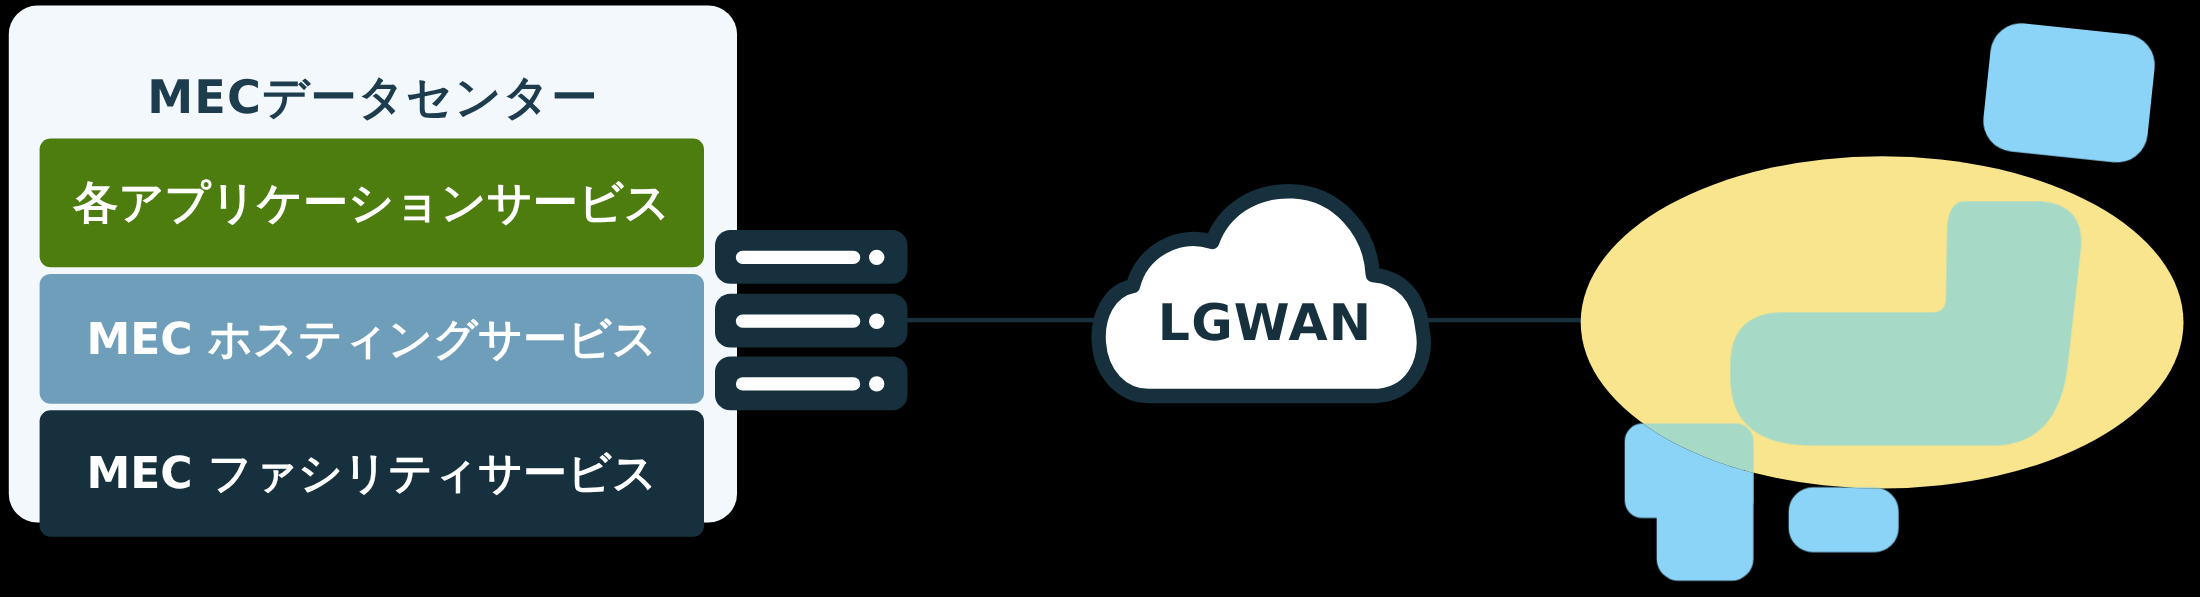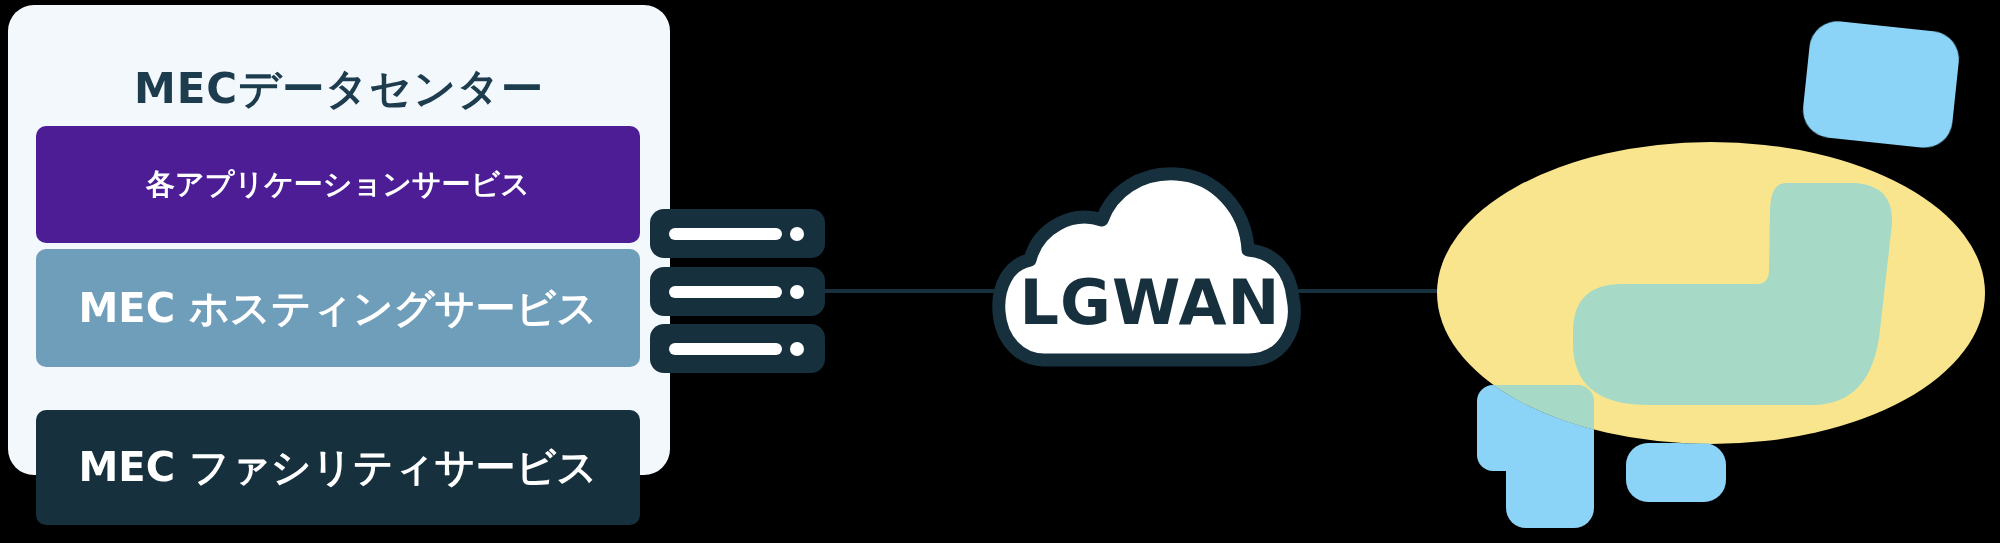--- a/index.html
+++ b/index.html
@@ -15,23 +15,23 @@
   .card-title{
     position:absolute;top:56px;left:0;width:100%;
     text-align:center;font-size:42px;font-weight:bold;color:#1d3c4e;
     letter-spacing:1px;
   }
   .svc{
     position:absolute;left:28px;width:604px;border-radius:10px;
     display:flex;align-items:center;justify-content:center;
     color:#fff;font-weight:bold;white-space:nowrap;
   }
-  .svc1{top:121px;height:117px;background:#4c1d95;font-size:29px;}
+  .svc1{top:121px;height:117px;background:#4d7c0f;font-size:41px;}
   .svc2{top:244px;height:118px;background:#6f9eba;font-size:40px;}
-  .svc3{top:368px;height:115px;background:#16303e;font-size:40px;margin-top:37px;}
+  .svc3{top:368px;height:115px;background:#16303e;font-size:40px;}
   
   .server{position:absolute;left:650px;top:209px;width:175px;height:164px;}
   .unit{
     position:absolute;left:0;width:175px;height:49px;
     background:#16303e;border-radius:14px;
   }
   .unit:nth-child(1){top:0;}
   .unit:nth-child(2){top:58px;}
   .unit:nth-child(3){top:115px;}
   .unit .slot{
@@ -43,21 +43,21 @@
     background:#fff;border-radius:50%;
   }
   
   .line{position:absolute;top:289px;height:4px;background:#16303e;}
   .line1{left:820px;width:200px;}
   .line2{left:1288px;width:155px;}
   
   .cloudsvg{position:absolute;left:985px;top:160px;}
   .cloud-label{
     position:absolute;left:1000px;top:266px;width:300px;
-    text-align:center;font-size:62px;font-weight:bold;color:#16303e;
+    text-align:center;font-size:46px;font-weight:bold;color:#16303e;
     letter-spacing:1px;
   }
   
   .mapsvg{position:absolute;left:0;top:0;}
   .dest{
     position:absolute;left:1480px;top:206px;width:470px;
     text-align:center;font-size:72px;line-height:91px;font-weight:bold;
     color:#16303e;white-space:nowrap;
   }
 </style>

